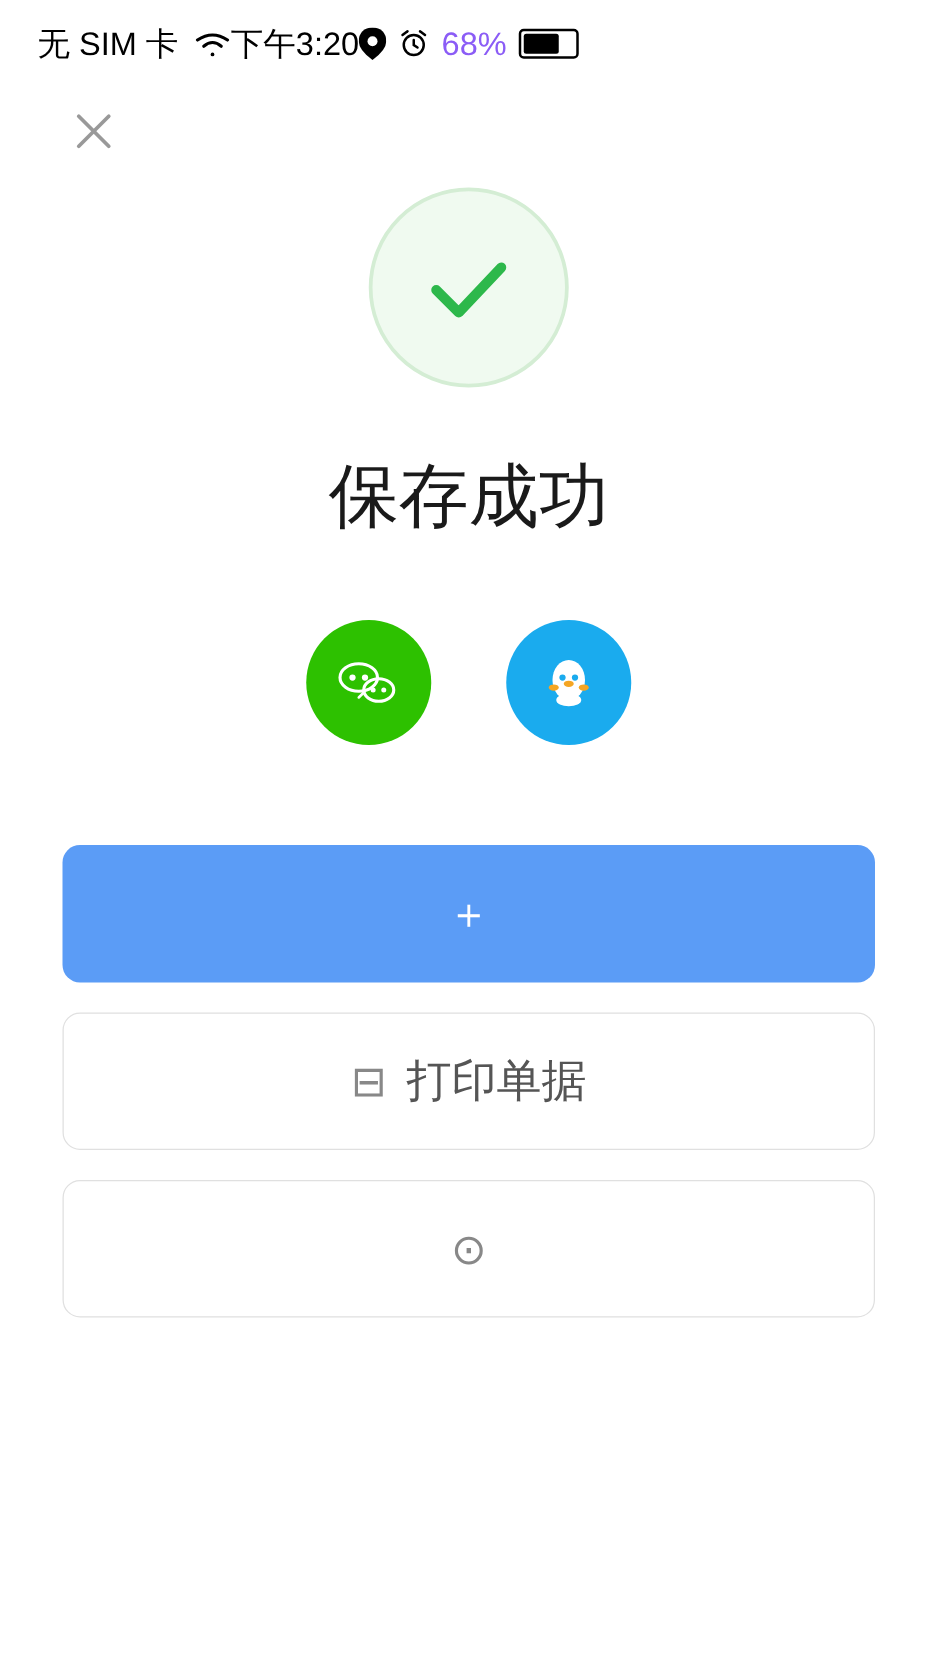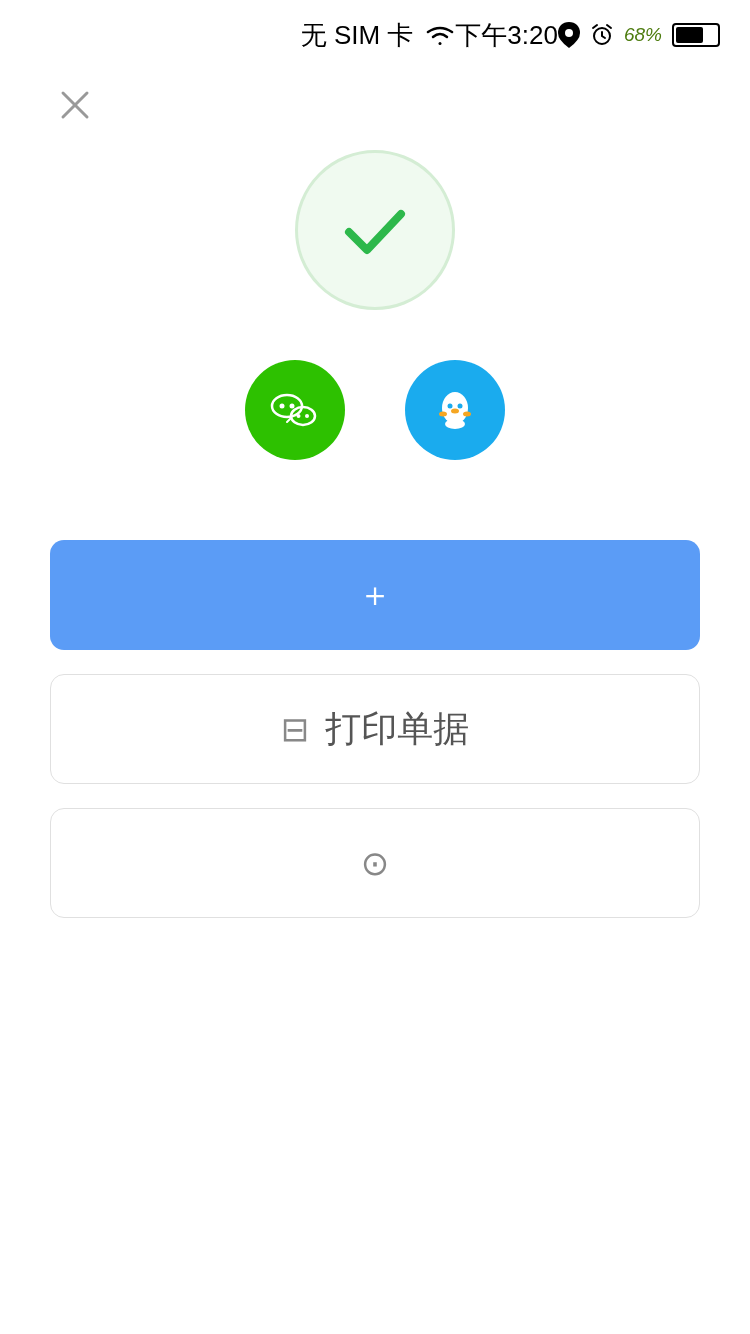--- a/index.html
+++ b/index.html
@@ -12,21 +12,21 @@
       font-family: -apple-system, 'PingFang SC', 'Helvetica Neue', sans-serif;
       overflow: hidden;
     }
 
     
     .status-bar {
       width: 100%;
       height: 70px;
       display: flex;
       align-items: center;
-      justify-content: flex-end;
+      justify-content: flex-start;
       padding: 0 30px;
       background: #ffffff;
     }
 
     .status-left {
       display: flex;
       align-items: center;
       gap: 12px;
       font-size: 26px;
       color: #000;
@@ -36,23 +36,22 @@
     .status-center {
       font-size: 26px;
       font-weight: 500;
       color: #000;
     }
 
     .status-right {
       display: flex;
       align-items: center;
       gap: 10px;
-      font-size: 19px;
-      color: #4d7c0f;
-      font-style: italic;
+      font-size: 26px;
+      color: #8b5cf6;
     }
 
     .wifi-icon {
       width: 30px;
       height: 22px;
     }
 
     .battery-bar {
       width: 48px;
       height: 24px;
@@ -258,20 +257,21 @@
 </div>
 
 <div class="main-content">
 
   <div class="success-circle">
     <svg class="checkmark-svg" viewBox="0 0 80 80" fill="none" xmlns="http://www.w3.org/2000/svg">
       <polyline points="14,42 32,60 66,24" stroke="#2db84b" stroke-width="8" stroke-linecap="round" stroke-linejoin="round" fill="none"></polyline>
     </svg>
   </div>
 
+  <div class="success-title">保存成功</div>
 
 
   <div class="share-icons">
 
     <button class="share-btn share-btn-wechat">
       <svg width="60" height="60" viewBox="0 0 60 60" fill="none">
         <ellipse cx="22" cy="26" rx="16" ry="12" fill="#2dc100" stroke="#fff" stroke-width="0"></ellipse>
         <ellipse cx="22" cy="26" rx="15" ry="11" fill="none" stroke="#fff" stroke-width="2.5"></ellipse>
         <circle cx="17" cy="26" r="2.5" fill="#fff"></circle>
         <circle cx="27" cy="26" r="2.5" fill="#fff"></circle>

